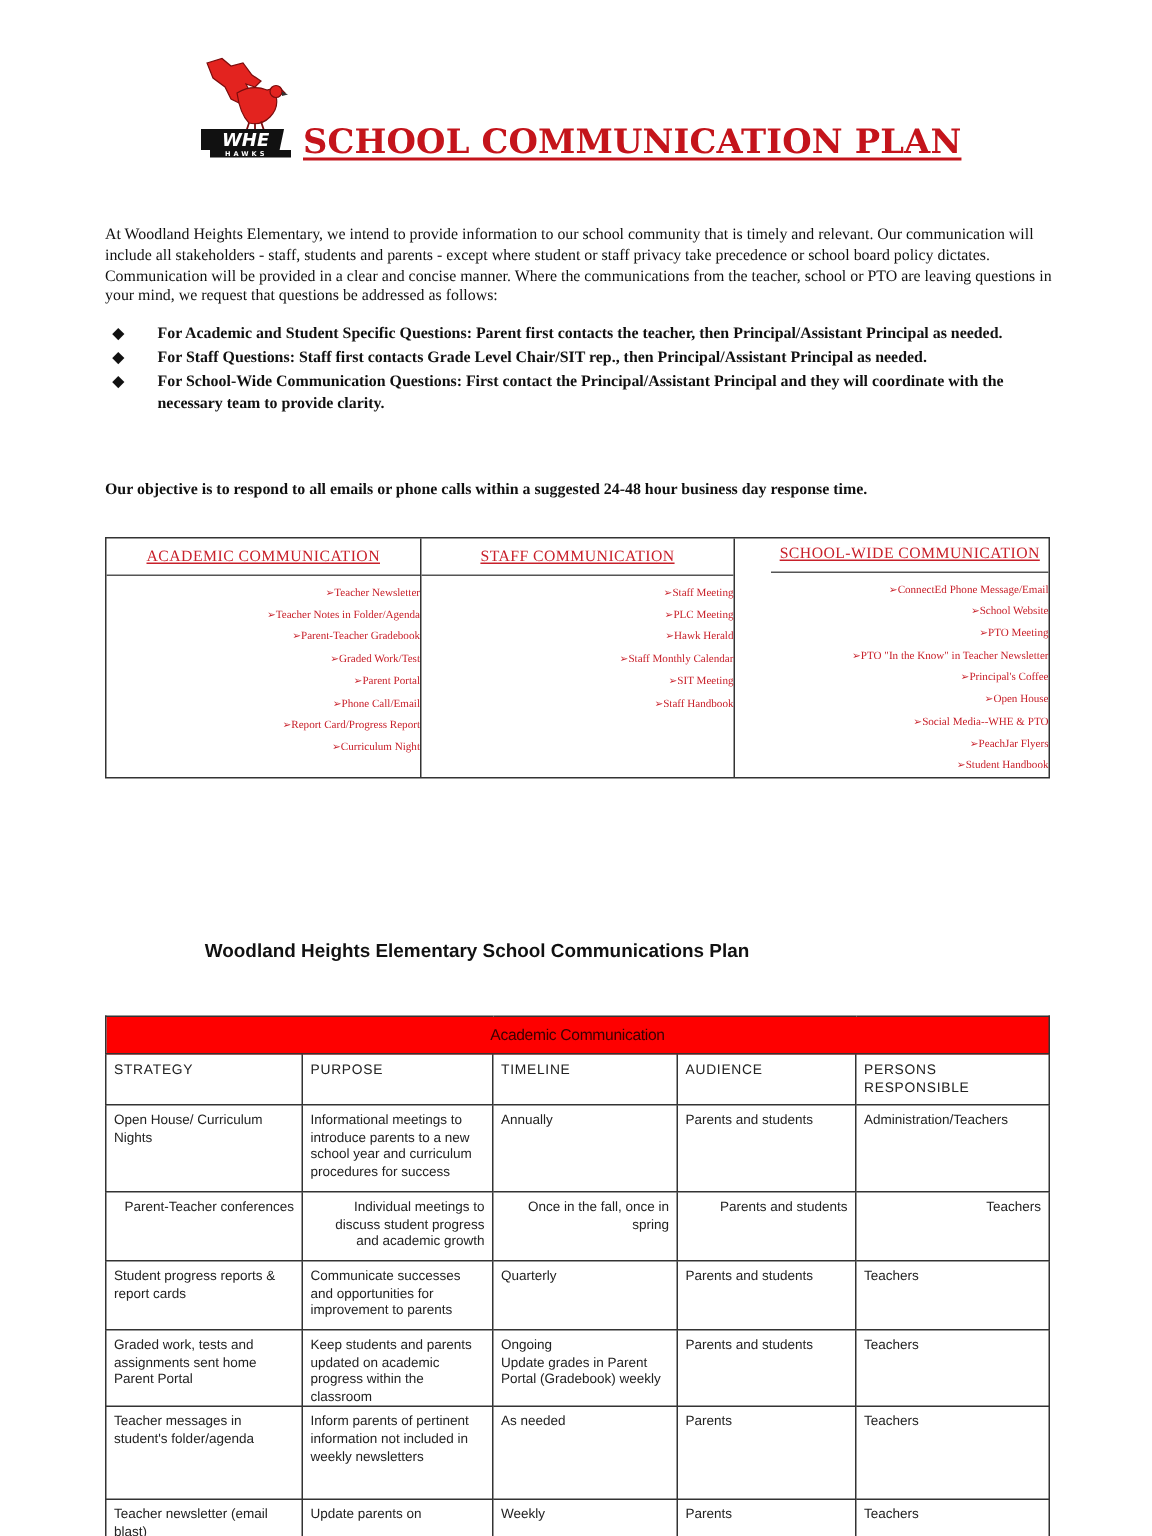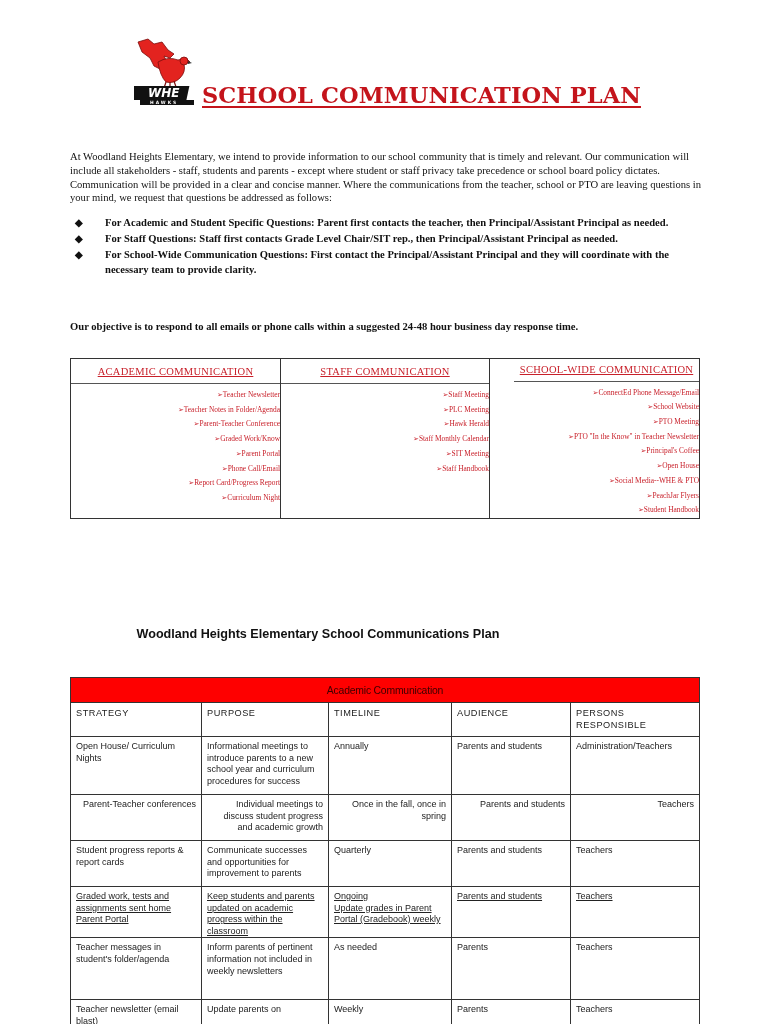--- a/index.html
+++ b/index.html
@@ -80,21 +80,21 @@
   .plan-table .colhead th {
     height: 34px; text-align: left; padding: 5px 5px 0 5px;
     font-size: 9.2px; font-weight: normal; letter-spacing: 0.5px; line-height: 11.5px; color: #222; margin-top: 25px;
   }
   .plan-table td {
     padding: 4px 5px 0 5px; font-size: 9px; line-height: 11.6px; color: #222;
   }
   .plan-table tr.r1 td { height: 58px; margin-top: 33px; }
   .plan-table tr.r2 td { height: 46px; text-align: right; }
   .plan-table tr.r3 td { height: 46px; }
-  .plan-table tr.r4 td { height: 47px; text-decoration: underline; }
+  .plan-table tr.r4 td { height: 47px; }
   .plan-table tr.r5 td { height: 62px; margin-left: 20px; }
   .plan-table tr.r6 td { height: 40px; }
   .pre { white-space: pre-line; }
 </style>
 </head>
 <body>
 
 <div class="logo">
   <svg viewBox="0 0 68 70">
 
@@ -125,22 +125,22 @@
 </ul>
 
 <p class="objective">Our objective is to respond to all emails or phone calls within a suggested 24-48 hour business day response time.</p>
 
 <div class="channels">
   <div class="channel-col c1">
     <div class="channel-head">ACADEMIC COMMUNICATION</div>
     <ul class="channel-list">
       <li><span class="arrow">➢</span><span>Teacher Newsletter</span></li>
       <li><span class="arrow">➢</span><span>Teacher Notes in Folder/Agenda</span></li>
-      <li><span class="arrow">➢</span><span>Parent-Teacher Conference</span></li>
-      <li><span class="arrow">➢</span><span>Graded Work/Know</span></li>
+      <li><span class="arrow">➢</span><span>Parent-Teacher Gradebook</span></li>
+      <li><span class="arrow">➢</span><span>Graded Work/Test</span></li>
       <li><span class="arrow">➢</span><span>Parent Portal</span></li>
       <li><span class="arrow">➢</span><span>Phone Call/Email</span></li>
       <li><span class="arrow">➢</span><span>Report Card/Progress Report</span></li>
       <li><span class="arrow">➢</span><span>Curriculum Night</span></li>
     </ul>
   </div>
   <div class="channel-col c2">
     <div class="channel-head">STAFF COMMUNICATION</div>
     <ul class="channel-list">
       <li><span class="arrow">➢</span><span>Staff Meeting</span></li>

